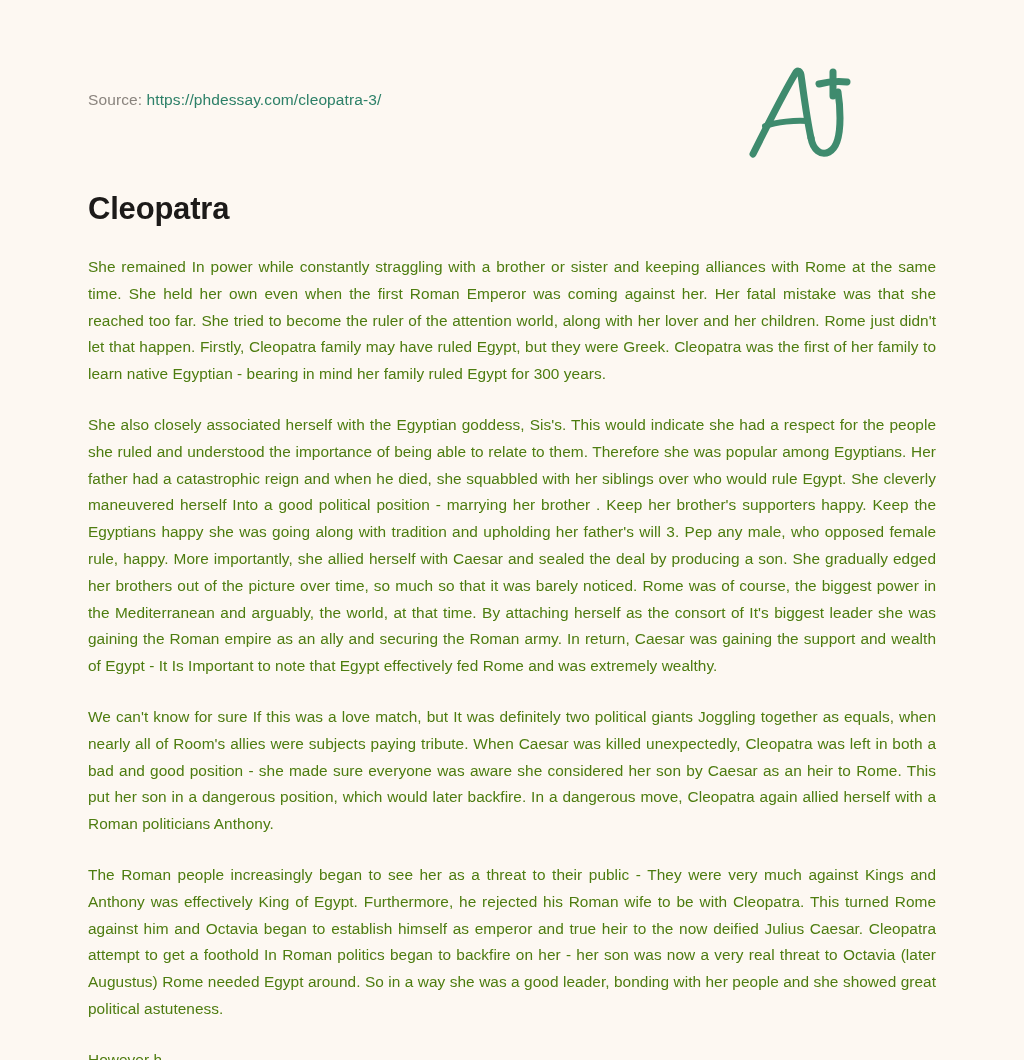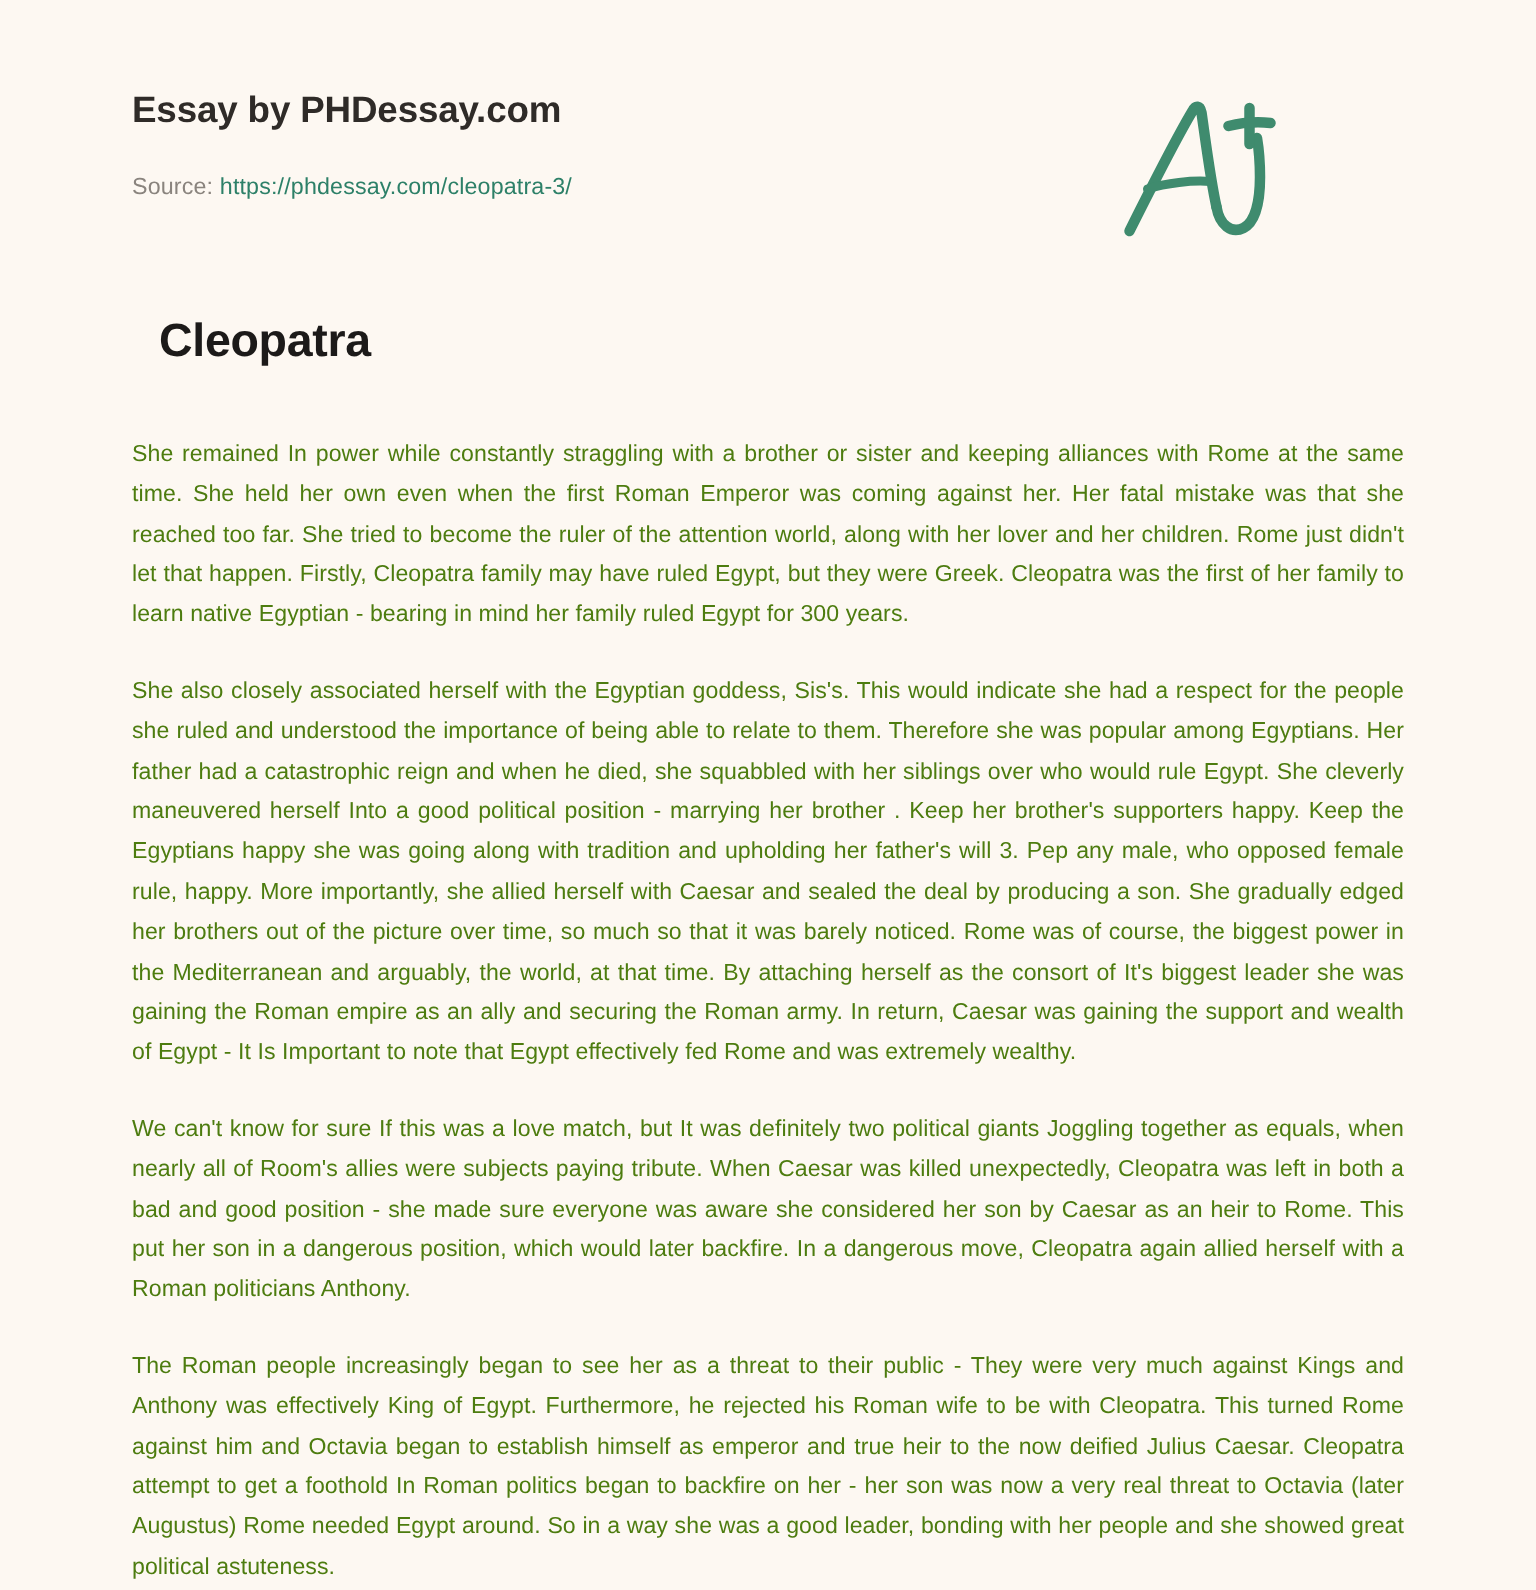--- a/index.html
+++ b/index.html
@@ -67,21 +67,21 @@
     height: 105px;
   }
   .logo svg {
     display: block;
     width: 115px;
     height: 105px;
   }
 
   
   .doc-title {
-    margin: 18px;
+    margin: 0;
     padding-top: 72px;
     font-size: 31px;
     font-weight: bold;
     color: #1c1a19;
     letter-spacing: -0.2px;
     line-height: 1.1;
   }
 
   
   .body-copy {
@@ -102,21 +102,20 @@
     text-align: left;
     margin-bottom: 0;
   }
 </style>
 </head>
 <body>
 
 <div class="page">
 
   <div class="header">
-    <div class="essay-by">Essay by PHDessay.com</div>
     <div class="source-line">
       <span class="source-label">Source:</span>
       <span class="source-url">https://phdessay.com/cleopatra-3/</span>
     </div>
 
     <div class="logo">
       <svg viewBox="0 0 115 105" xmlns="http://www.w3.org/2000/svg" aria-hidden="true">
         <g fill="none" stroke="#3f8b6e" stroke-linecap="round" stroke-linejoin="round">
           <path d="M12 96 C24 72 42 36 54 16 C56 12 59 12 60 17 C63 38 66 62 70 80" stroke-width="7"></path>
           <path d="M24 68 C36 64 54 62 66 63" stroke-width="6"></path>

